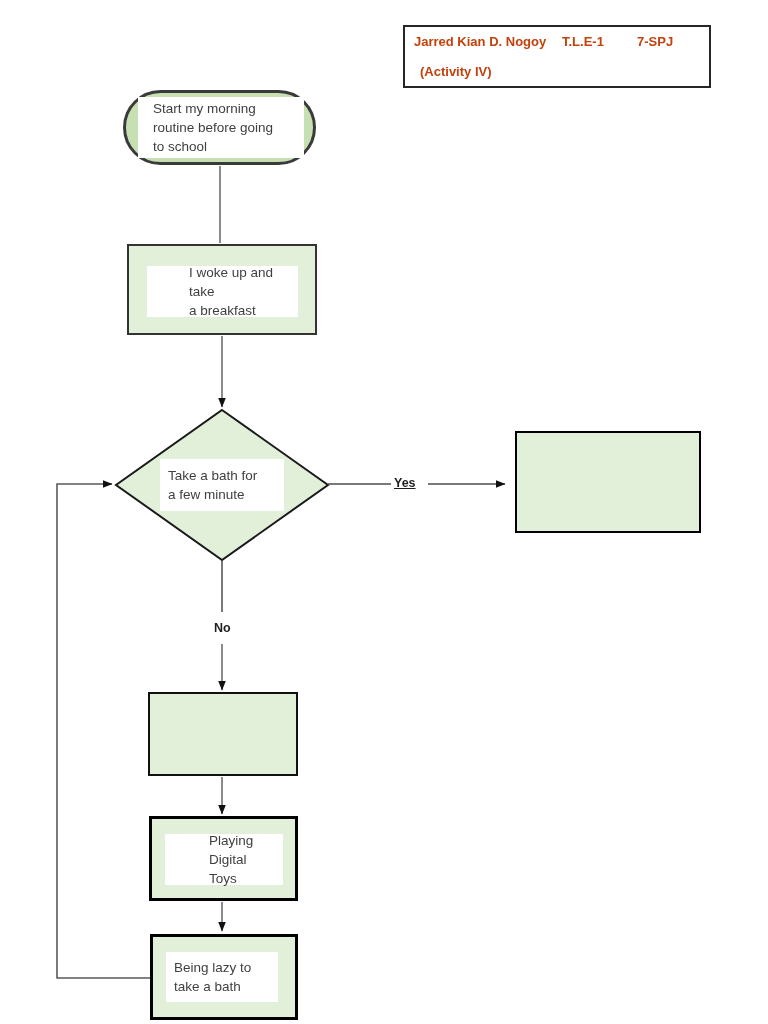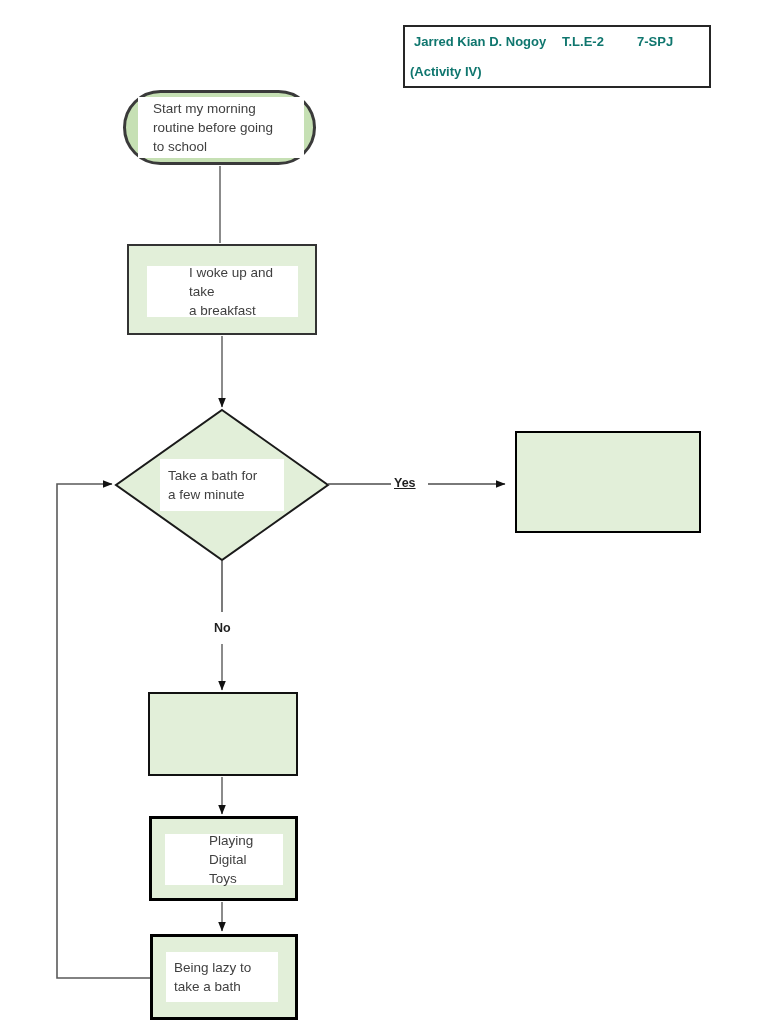--- a/index.html
+++ b/index.html
@@ -60,27 +60,27 @@
     position: absolute;
     left: 403px; top: 25px; width: 308px; height: 63px;
     border: 2px solid #262626;
     box-sizing: border-box;
     background: #ffffff;
   }
   .header-box span {
     position: absolute;
     font-weight: bold;
     font-size: 13px;
-    color: #0f766e;
+    color: #c2410c;
     white-space: nowrap;
   }
   .hdr-name     { left: 9px;  top: 7px; }
   .hdr-subject  { left: 157px; top: 7px; }
   .hdr-section  { left: 232px; top: 7px; }
-  .hdr-activity { left: 5px;  top: 37px; text-align: right; }
+  .hdr-activity { left: 15px;  top: 37px; text-align: right; }
 </style>
 </head>
 <body>
 
 <div id="canvas">
 
   <svg class="layer" width="768" height="1024" viewBox="0 0 768 1024">
     <defs>
       <marker id="arrowhead" viewBox="0 0 10 8" refX="9.5" refY="4" markerWidth="10" markerHeight="8" orient="auto" markerUnits="userSpaceOnUse">
         <path d="M0,0 L10,4 L0,8 z" fill="#111111"></path>
@@ -99,21 +99,21 @@
     <line x1="222" y1="644" x2="222" y2="690" stroke="#4d4d4d" stroke-width="1.3" marker-end="url(#arrowhead)"></line>
 
     <line x1="222" y1="777" x2="222" y2="814" stroke="#4d4d4d" stroke-width="1.3" marker-end="url(#arrowhead)"></line>
     <line x1="222" y1="902" x2="222" y2="931" stroke="#4d4d4d" stroke-width="1.3" marker-end="url(#arrowhead)"></line>
 
     <polyline points="150,978 57,978 57,484 112,484" fill="none" stroke="#5a5a5a" stroke-width="1.6" marker-end="url(#arrowhead)"></polyline>
   </svg>
 
   <div class="header-box">
     <span class="hdr-name">Jarred Kian D. Nogoy</span>
-    <span class="hdr-subject">T.L.E-2</span>
+    <span class="hdr-subject">T.L.E-1</span>
     <span class="hdr-section">7-SPJ</span>
     <span class="hdr-activity">(Activity IV)</span>
   </div>
 
   <div class="shape pill"></div>
   <div class="inner inner-start">Start my morning
 routine before going
 to school</div>
 
   <div class="shape rect rect-breakfast"></div>

